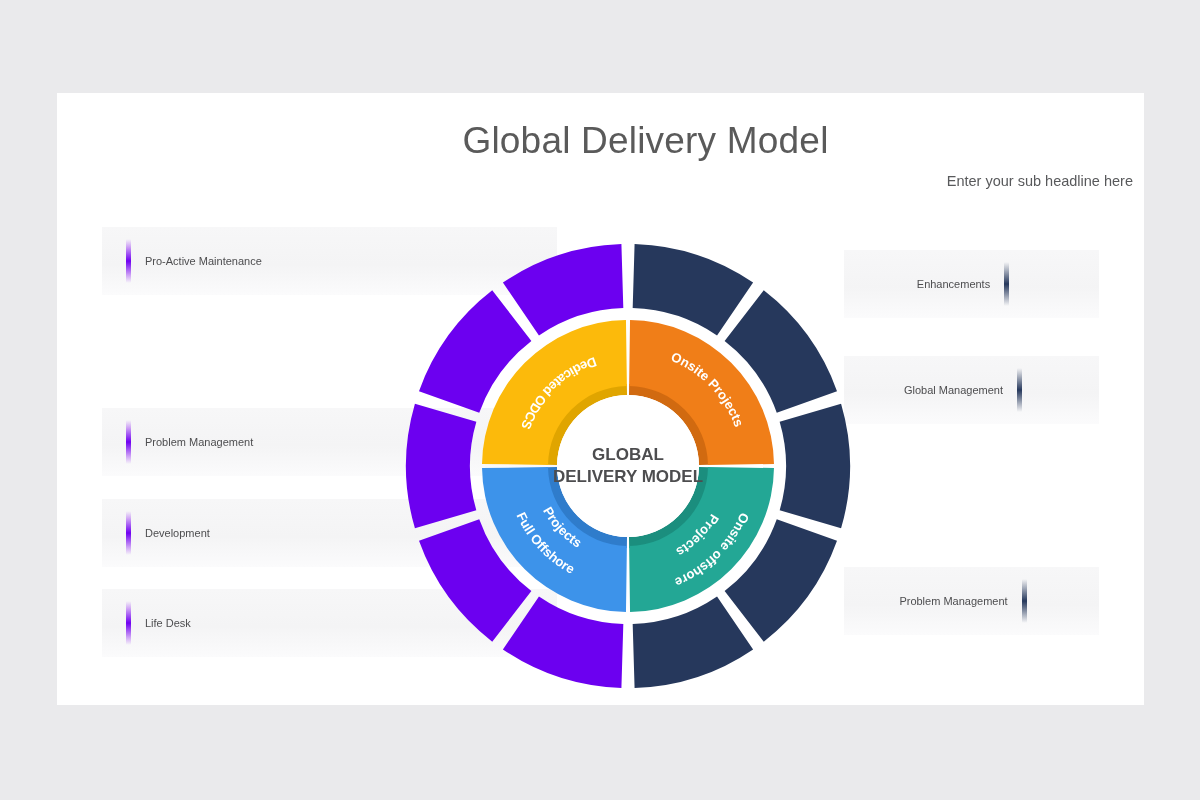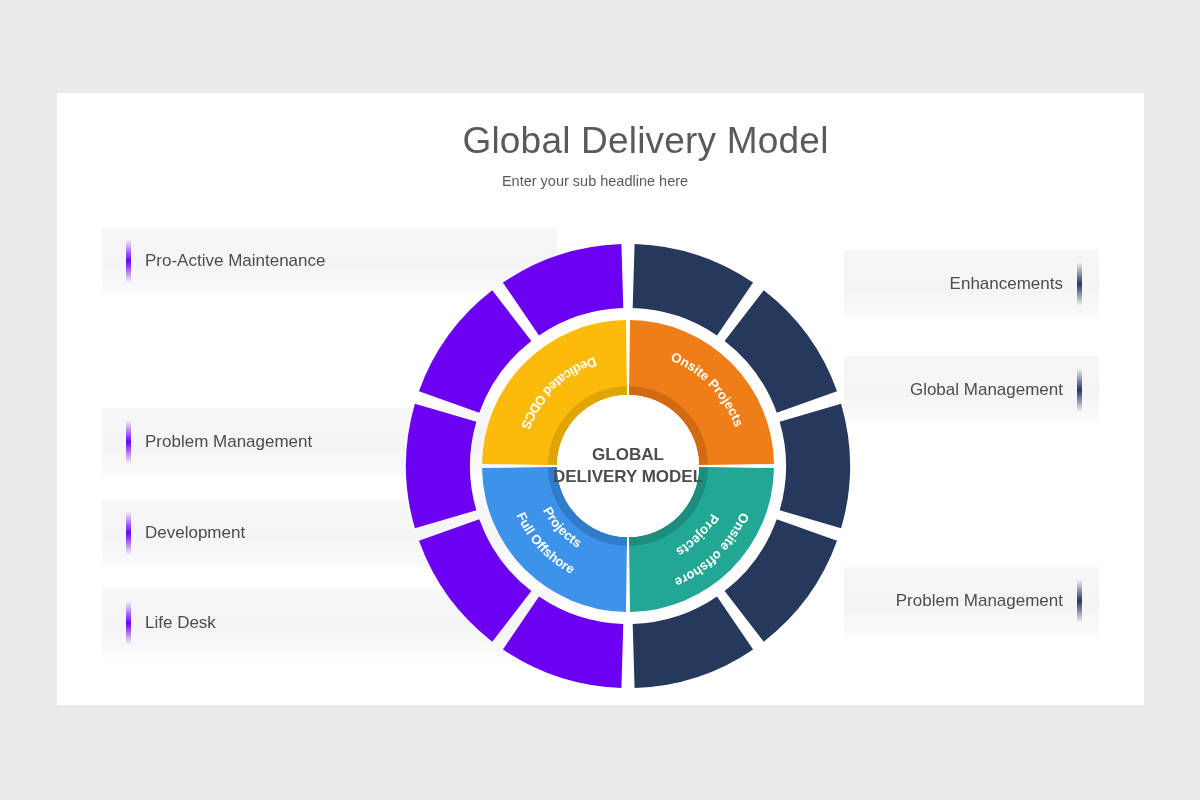--- a/index.html
+++ b/index.html
@@ -18,51 +18,51 @@
 
   
   #title {
     position: absolute; left: 0; top: 27px; width: 1177px;
     text-align: center;
     font-size: 37px; font-weight: 400; color: #5a5a5a;
     letter-spacing: 0.2px;
   }
   #subtitle {
     position: absolute; left: 0; top: 80px; width: 1076px;
-    text-align: center;
+    text-align: right;
     font-size: 14.5px; font-weight: 400; color: #58595b;
   }
 
   
   .row {
     position: absolute;
     height: 68px;
     background: linear-gradient(to bottom, #f7f7f8 0%, #f4f4f5 55%, #fbfbfc 100%);
     display: flex; align-items: center;
   }
   .row.left  { left: 45px;  width: 455px; justify-content: flex-start; }
-  .row.right { left: 787px; width: 255px; justify-content: flex-end; }
+  .row.right { left: 787px; width: 255px; justify-content: center; }
 
   .bar {
     width: 5px; height: 44px; flex: 0 0 5px; border-radius: 1px;
   }
   .bar.purple {
     background: linear-gradient(to bottom,
       rgba(130,0,245,0) 0%, rgba(130,0,245,.35) 18%,
       #7000f2 50%, rgba(130,0,245,.35) 82%, rgba(130,0,245,0) 100%);
     margin-left: 24px;
   }
   .bar.navy {
     background: linear-gradient(to bottom,
       rgba(38,56,92,0) 0%, rgba(38,56,92,.35) 18%,
       #26385c 50%, rgba(38,56,92,.35) 82%, rgba(38,56,92,0) 100%);
     margin-right: 17px;
   }
   .row-label {
-    font-size: 17px; color: #4d4d4f; font-weight: 400; white-space: nowrap;
+    font-size: 11px; color: #4d4d4f; font-weight: 400; white-space: nowrap;
   }
   .row.left  .row-label { margin-left: 14px; }
   .row.right .row-label { margin-right: 14px; }
 
   
   #donut { position: absolute; left: 321px; top: 123px; width: 500px; height: 500px; }
   #donut svg { display: block; }
 
   .seg-label {
     font-family: "Liberation Sans", sans-serif;

